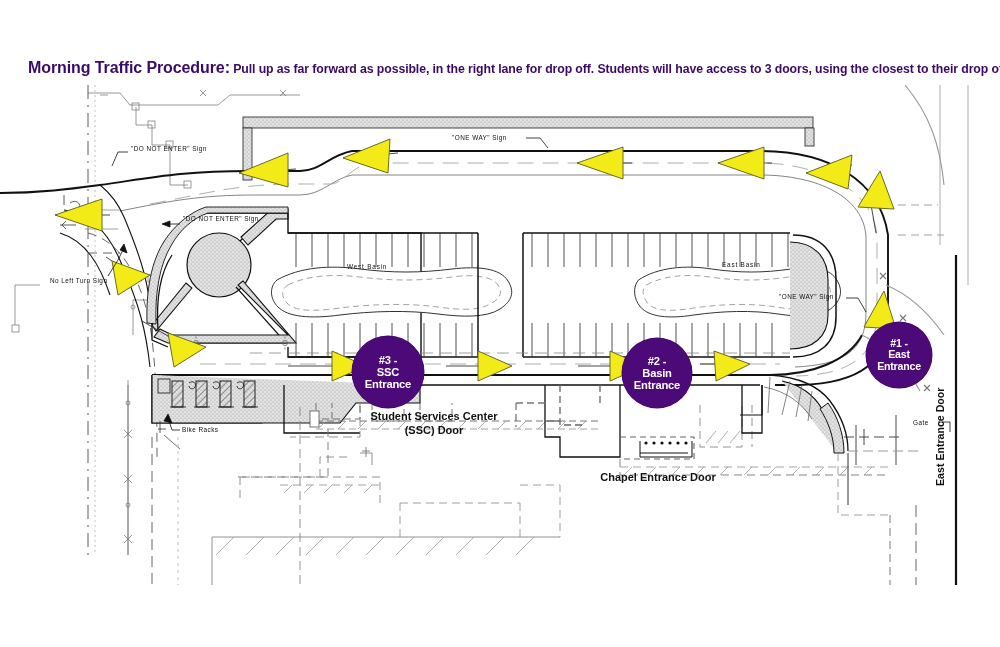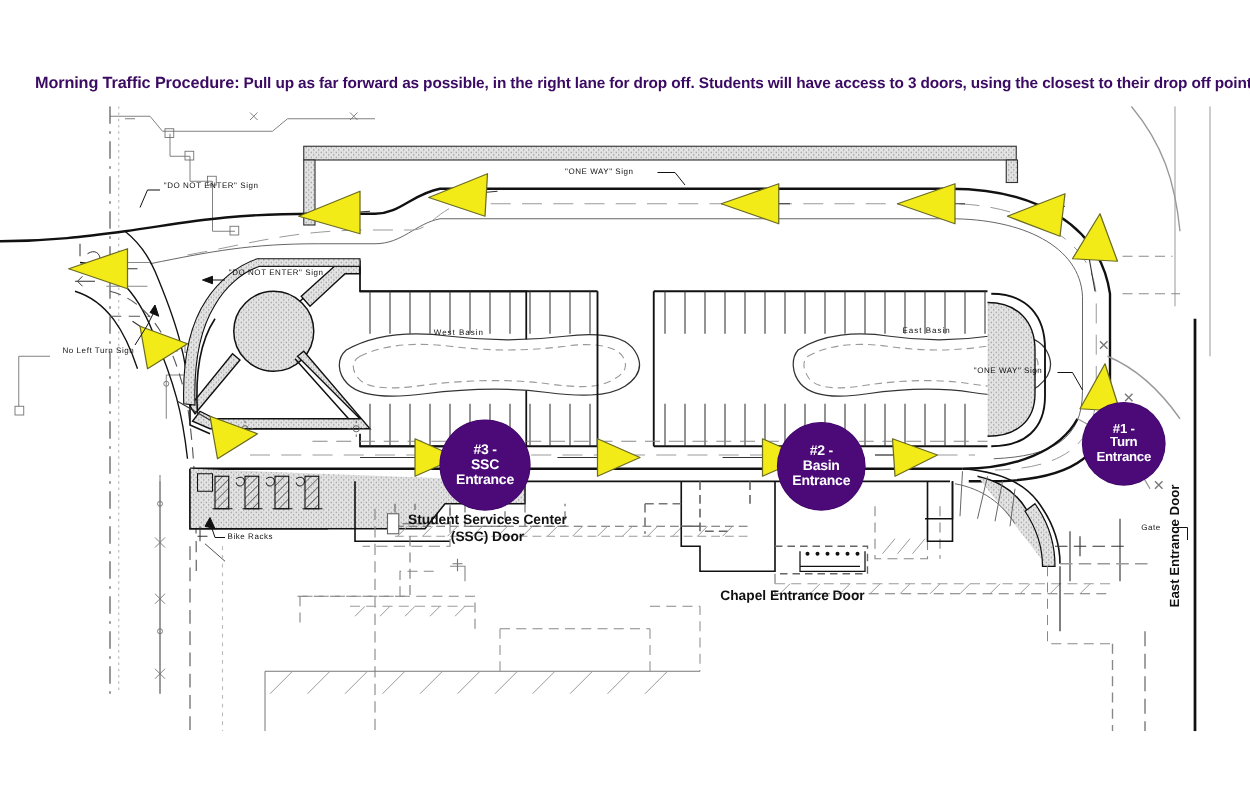--- a/index.html
+++ b/index.html
@@ -10,21 +10,21 @@
     color:#000;
   }
   #page{position:relative;width:1000px;height:647px;background:#fff;}
 
   
   .header{
     position:absolute;left:28px;top:58px;width:944px;
     font-size:12.3px;font-weight:bold;color:#3b0a63;
     letter-spacing:-0.1px;line-height:1.2;white-space:nowrap;
   }
-  .header .lead{font-size:13px;}
+  .header .lead{font-size:16px;}
 
   
   #map{position:absolute;left:0;top:85px;width:1000px;height:500px;}
 
   
   .badge{
     position:absolute;border-radius:50%;
     background:#4B0A78;color:#fff;
     display:flex;flex-direction:column;align-items:center;justify-content:center;
     font-weight:bold;line-height:1.08;text-align:center;
@@ -34,22 +34,22 @@
   .badge span{display:block;}
   #badge-ssc{left:352px;top:336px;width:72px;height:72px;}
   #badge-chapel{left:622px;top:338px;width:70px;height:70px;}
   #badge-east{left:866px;top:322px;width:66px;height:66px;font-size:10.6px;}
 
   
   .door-label{
     position:absolute;text-align:center;font-weight:bold;
     font-size:11px;color:#111;line-height:1.28;
   }
-  #label-ssc{left:318px;top:409px;width:144px;}
-  #label-chapel{left:576px;top:470px;width:116px;}
+  #label-ssc{left:318px;top:409px;width:144px;padding-left:44px;}
+  #label-chapel{left:600px;top:470px;width:116px;}
   #label-east{
     left:886px;top:430px;width:110px;
     transform:rotate(-90deg);transform-origin:center center;
     font-size:10.6px;
   }
 
   
   .ann{
     position:absolute;font-size:6.4px;color:#111;
     font-family:"Liberation Sans","DejaVu Sans",sans-serif;
@@ -586,21 +586,21 @@
     <span>SSC</span>
     <span>Entrance</span>
   </div>
   <div class="badge" id="badge-chapel">
     <span>#2 -</span>
     <span>Basin</span>
     <span>Entrance</span>
   </div>
   <div class="badge" id="badge-east">
     <span>#1 -</span>
-    <span>Turn</span>
+    <span>East</span>
     <span>Entrance</span>
   </div>
 
   <div class="door-label" id="label-ssc">Student Services Center (SSC) Door</div>
   <div class="door-label" id="label-chapel">Chapel Entrance Door</div>
   <div class="door-label" id="label-east">East Entrance Door</div>
 
   <div class="ann" id="ann-dne1">"DO NOT ENTER" Sign</div>
   <div class="ann" id="ann-dne2">"DO NOT ENTER" Sign</div>
   <div class="ann" id="ann-nolt">No Left Turn Sign</div>

